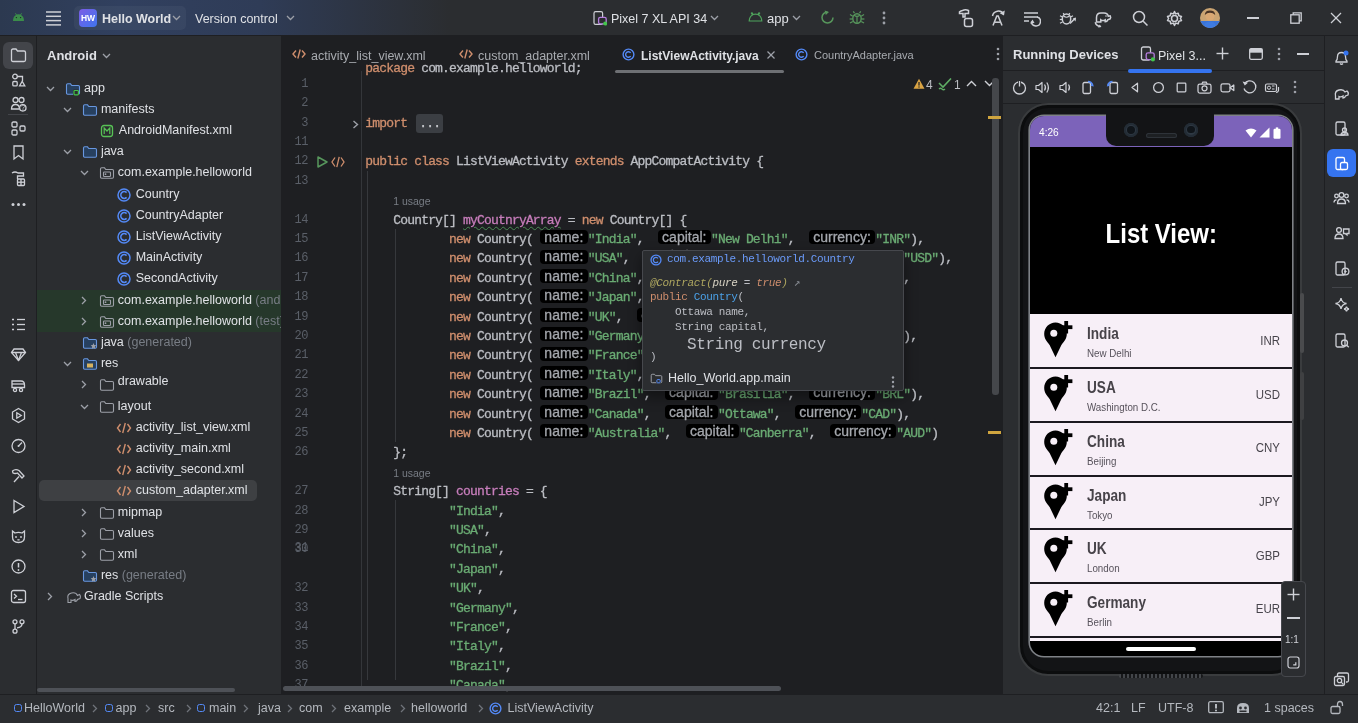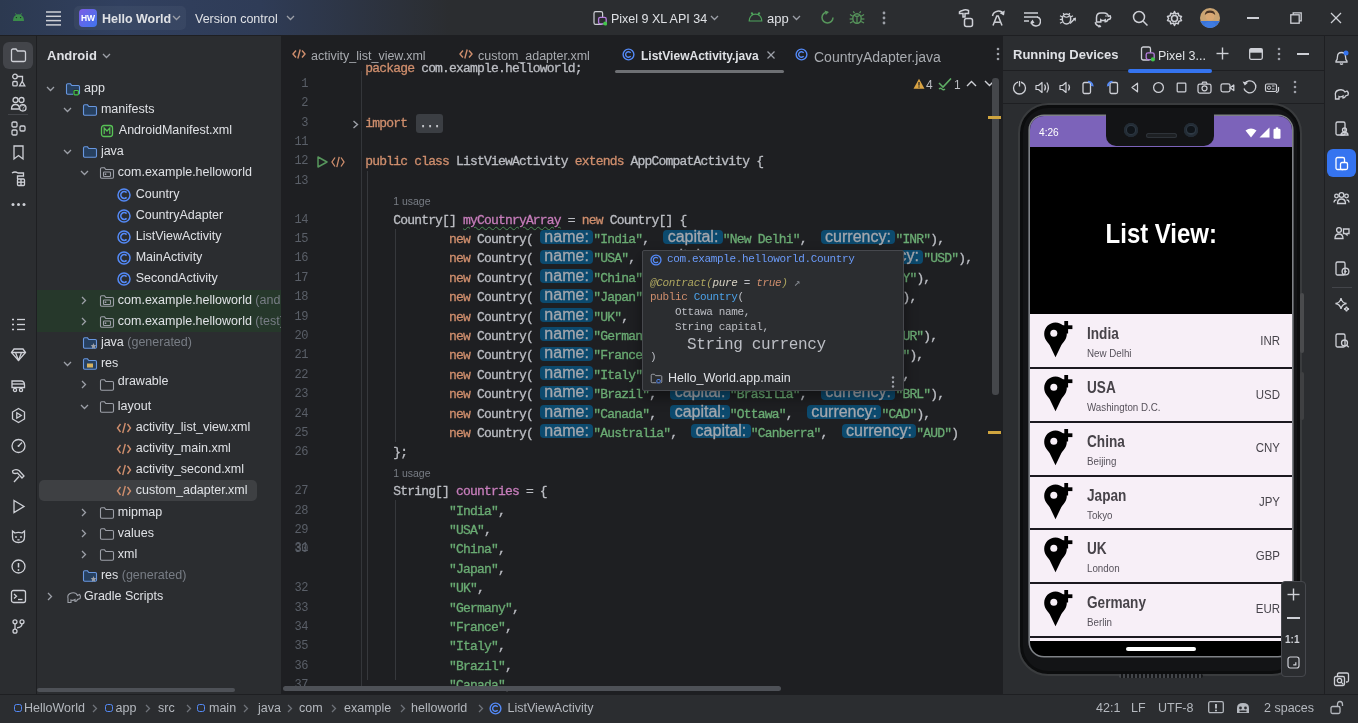--- a/index.html
+++ b/index.html
@@ -1,20 +1,20 @@
 <!DOCTYPE html>
 <html><head><meta charset="utf-8"><style>
 *{margin:0;padding:0;box-sizing:border-box}
 html,body{width:1358px;height:723px;overflow:hidden;background:#2b2d30;font-family:"Liberation Sans",sans-serif}
 .a{position:absolute}
 .ic{position:absolute}
 svg{display:block}
 .code{font-family:"Liberation Mono",monospace;font-size:13px;letter-spacing:-0.82px;white-space:pre;line-height:19.4px;color:#bcbec4;-webkit-text-stroke:0.3px}
 .k{color:#cf8e6d}.s{color:#6aab73}.f{color:#c77dbb}
-.chip{display:inline-block;font-family:"Liberation Sans",sans-serif;font-size:16px;letter-spacing:0;background:#0c4a6e;color:#a4a7ad;border-radius:4px;padding:0.5px 4.5px 1.5px;margin:0;vertical-align:1px;line-height:12px}
+.chip{display:inline-block;font-family:"Liberation Sans",sans-serif;font-size:14px;letter-spacing:0;background:#000000;color:#a4a7ad;border-radius:4px;padding:0.5px 4.5px 1.5px;margin:0;vertical-align:1px;line-height:12px}
 .fold{display:inline-block;background:#3b3e43;color:#c6c8cd;border-radius:3px;padding:0 3px;margin-left:2px}
 .gut{position:absolute;width:26px;text-align:right;font-family:"Liberation Mono",monospace;font-size:12px;letter-spacing:-0.5px;color:#5a5f68;line-height:19.4px}
 .usage{position:absolute;font-size:10.5px;color:#787d85;font-family:"Liberation Sans",sans-serif}
 .trow{position:absolute;height:21px;font-size:12.5px;color:#dfe1e5;white-space:nowrap}
 .dim{color:#787d85}
 .wavy{text-decoration:underline wavy #4c8a55 1px;text-underline-offset:2px}
 </style></head>
 <body>
 <div class="a" style="left:0;top:0;width:1358px;height:36px;background:linear-gradient(90deg,#2c3950 0px,#31405f 120px,#2f3c57 260px,#2b2d30 450px);border-bottom:1px solid #1e1f22"></div>
 <div class="a" style="left:0;top:36px;width:37px;height:658px;background:#2b2d30;border-right:1px solid #1e1f22"></div>
@@ -44,21 +44,21 @@
   </svg>
 <div class="a" style="left:195px;top:11.5px;font-size:12.5px;color:#dfe1e5">Version control</div>
 <svg class="ic" style="left:286px;top:15px" width="9" height="6" viewBox="0 0 9 6">
     <path d="M1 1 L4.5 4.5 8 1" stroke="#9da0a8" stroke-width="1.3" fill="none"></path>
   </svg>
 <svg class="ic" style="left:593px;top:11px" width="14" height="15" viewBox="0 0 14 15">
     <rect x="1" y="0.7" width="8.6" height="12.6" rx="1.6" fill="none" stroke="#ced0d6" stroke-width="1.2"></rect>
     <rect x="5.6" y="6.4" width="7.6" height="6.4" rx="1.6" fill="#2b2d30" stroke="#b77ee0" stroke-width="1.3"></rect>
     <circle cx="12.2" cy="12.6" r="2" fill="#43c54b"></circle>
   </svg>
-<div class="a" style="left:611px;top:11.5px;font-size:12.5px;color:#dfe1e5">Pixel 9 XL API 34</div>
+<div class="a" style="left:611px;top:11.5px;font-size:12.5px;color:#dfe1e5">Pixel 7 XL API 34</div>
 <svg class="ic" style="left:710px;top:15px" width="9" height="6" viewBox="0 0 9 6">
     <path d="M1 1 L4.5 4.5 8 1" stroke="#9da0a8" stroke-width="1.3" fill="none"></path>
   </svg>
 <svg class="ic" style="left:748px;top:12px" width="15" height="10" viewBox="0 0 15 10">
     <path d="M1.2 9 Q1.5 4.5 4.5 3 L3.4 1.2 4 0.8 5.2 2.5 Q7.5 1.8 9.8 2.5 L11 0.8 11.6 1.2 10.5 3 Q13.5 4.5 13.8 9 Z" fill="none" stroke="#4fa35c" stroke-width="1.2"></path>
   </svg>
 <div class="a" style="left:767px;top:11px;font-size:13px;color:#dfe1e5">app</div>
 <svg class="ic" style="left:792px;top:15px" width="9" height="6" viewBox="0 0 9 6">
     <path d="M1 1 L4.5 4.5 8 1" stroke="#9da0a8" stroke-width="1.3" fill="none"></path>
   </svg>
@@ -491,21 +491,21 @@
 <svg class="ic" style="left:766px;top:50px" width="10" height="10" viewBox="0 0 10 10">
     <g stroke="#9da0a8" stroke-width="1.2">
       <line x1="1.5" y1="1.5" x2="8.5" y2="8.5"></line>
       <line x1="8.5" y1="1.5" x2="1.5" y2="8.5"></line>
     </g>
   </svg>
 <svg class="ic" style="left:795px;top:48px" width="13" height="13" viewBox="0 0 14 14">
     <circle cx="7" cy="7" r="5.8" fill="none" stroke="#548af7" stroke-width="1.5"></circle>
     <path d="M9.3 5.2 A3 3 0 1 0 9.3 8.8" fill="none" stroke="#548af7" stroke-width="1.5"></path>
   </svg>
-<div class="a" style="left:814px;top:48.5px;font-size:14px;color:#a8abb0">CountryAdapter.java</div>
+<div class="a" style="left:814px;top:48.5px;font-size:11px;color:#a8abb0">CountryAdapter.java</div>
 <div class="a" style="left:615px;top:70px;width:169px;height:3px;background:#6e7074;border-radius:2px"></div>
 <svg class="ic" style="left:996px;top:47px" width="4" height="14" viewBox="0 0 4 14">
     <g fill="#9da0a8">
       <circle cx="2" cy="2" r="1.3"></circle>
       <circle cx="2" cy="7" r="1.3"></circle>
       <circle cx="2" cy="12" r="1.3"></circle>
     </g>
   </svg>
 <div class="gut" style="left:282px;top:74.7px">1</div>
 <div class="code a" style="left:365.3px;top:59px"><span class="k">package</span> com.example.helloworld;</div>
@@ -810,21 +810,21 @@
 <div class="a" style="left:1126px;top:646.5px;width:70px;height:4px;border-radius:2px;background:#fff"></div>
 <div class="a" style="left:1119px;top:673.5px;width:84px;height:4px;border-radius:2px;background:repeating-linear-gradient(90deg,#43464a 0 2px,#17181a 2px 4px)"></div>
 <div class="a" style="left:1281px;top:581px;width:25px;height:96px;background:#2b2d30;border:1px solid #46484d;border-radius:4px;z-index:20"></div>
 <svg class="ic" style="left:1287px;top:588px;z-index:21" width="13" height="13" viewBox="0 0 13 13">
     <g stroke="#ced0d6" stroke-width="1.4">
       <line x1="6.5" y1="0.5" x2="6.5" y2="12.5"></line>
       <line x1="0.5" y1="6.5" x2="12.5" y2="6.5"></line>
     </g>
   </svg>
 <div class="a" style="left:1287px;top:617px;width:13px;height:1.5px;background:#ced0d6;z-index:21"></div>
-<div class="a" style="left:1285px;top:634px;font-size:10px;font-weight:bold;color:#ced0d6;z-index:21">1:1</div>
+<div class="a" style="left:1285px;top:634px;font-size:10px;font-weight:normal;color:#ced0d6;z-index:21">1:1</div>
 <svg class="ic" style="left:1287px;top:656px;z-index:21" width="13" height="13" viewBox="0 0 13 13">
     <rect x="1" y="1" width="11" height="11" rx="2.2" fill="none" stroke="#ced0d6" stroke-width="1.2"></rect>
     <path d="M8.8 6.2 L8.8 8.8 6.2 8.8" fill="none" stroke="#ced0d6" stroke-width="1.2"></path>
   </svg>
 <div class="a" style="left:13.5px;top:703.5px;width:8.5px;height:8.5px;border:1.7px solid #548af7;border-radius:2.5px"></div>
 <div class="a" style="left:104.5px;top:703.5px;width:8.5px;height:8.5px;border:1.7px solid #548af7;border-radius:2.5px"></div>
 <div class="a" style="left:196.5px;top:703.5px;width:8.5px;height:8.5px;border:1.7px solid #548af7;border-radius:2.5px"></div>
 <svg class="ic" style="left:489px;top:701.5px" width="13" height="13" viewBox="0 0 14 14">
     <circle cx="7" cy="7" r="5.8" fill="none" stroke="#548af7" stroke-width="1.5"></circle>
     <path d="M9.3 5.2 A3 3 0 1 0 9.3 8.8" fill="none" stroke="#548af7" stroke-width="1.5"></path>
@@ -858,21 +858,21 @@
   </svg>
 <svg class="ic" style="left:400px;top:704px" width="6" height="9" viewBox="0 0 6 9">
     <path d="M1 1 L4.5 4.5 1 8" stroke="#6f737a" stroke-width="1.3" fill="none"></path>
   </svg>
 <svg class="ic" style="left:477.5px;top:704px" width="6" height="9" viewBox="0 0 6 9">
     <path d="M1 1 L4.5 4.5 1 8" stroke="#6f737a" stroke-width="1.3" fill="none"></path>
   </svg>
 <div class="a" style="left:1096px;top:701px;font-size:12.5px;color:#b4b8be">42:1</div>
 <div class="a" style="left:1131px;top:701px;font-size:12.5px;color:#b4b8be">LF</div>
 <div class="a" style="left:1158px;top:701px;font-size:12.5px;color:#b4b8be">UTF-8</div>
-<div class="a" style="left:1264px;top:701px;font-size:12.5px;color:#b4b8be">2 spaces</div>
+<div class="a" style="left:1264px;top:701px;font-size:12.5px;color:#b4b8be">1 spaces</div>
 <svg class="ic" style="left:1208px;top:701px" width="16" height="14" viewBox="0 0 16 14">
     <rect x="0.7" y="0.7" width="14.6" height="11" rx="1.5" fill="none" stroke="#b4b8be" stroke-width="1.3"></rect>
     <rect x="7" y="3" width="2" height="4.5" fill="#b4b8be"></rect>
     <rect x="7" y="8.7" width="2" height="1.6" fill="#b4b8be"></rect>
   </svg>
 <svg class="ic" style="left:1236px;top:701px" width="14" height="14" viewBox="0 0 14 14">
     <path d="M1 12 L1 7 Q1 2 7 2 Q13 2 13 7 L13 12 Z" fill="#b4b8be"></path>
     <circle cx="4.5" cy="7" r="1.4" fill="#2b2d30"></circle>
     <circle cx="9.5" cy="7" r="1.4" fill="#2b2d30"></circle>
     <rect x="3.5" y="9.5" width="7" height="1.6" fill="#2b2d30"></rect>

